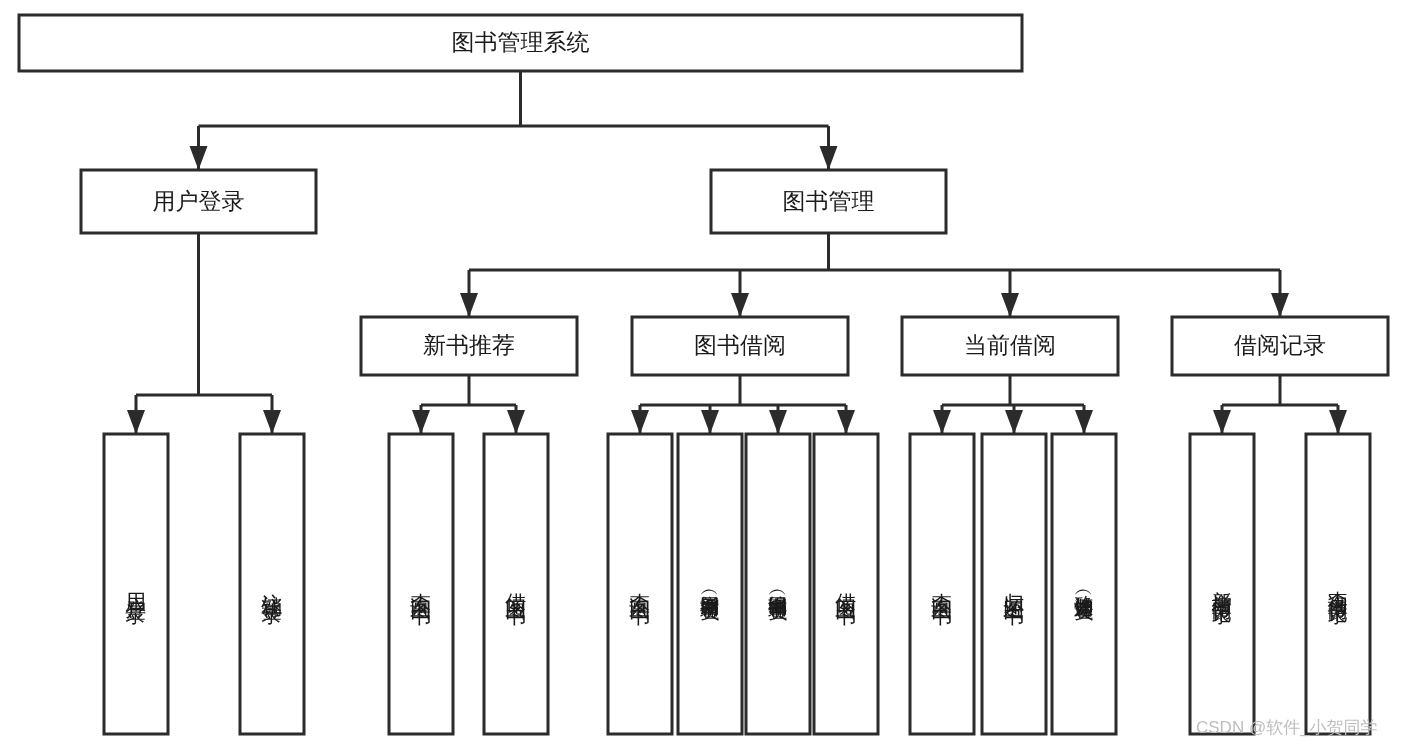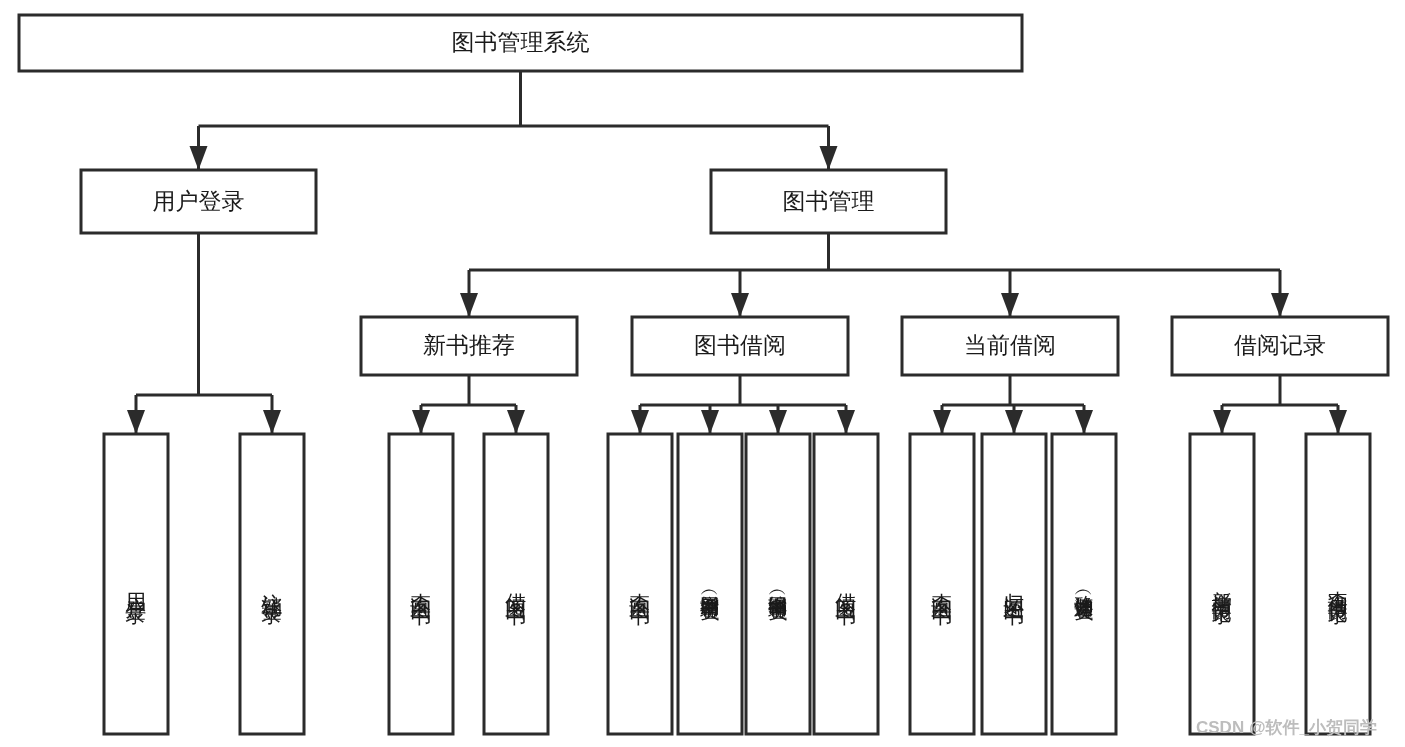--- a/index.html
+++ b/index.html
@@ -65,21 +65,20 @@
     user-select: none;
     pointer-events: none;
   }
   .watermark {
     position: absolute;
     font-family: "Liberation Sans", "DejaVu Sans", sans-serif;
     font-size: 17px;
     color: #bdbdbd;
     white-space: nowrap;
     user-select: none;
-    font-weight: bold;
   }
 </style>
 </head>
 <body>
 
 <div id="diagram-root">
 
   <svg id="flow-svg" viewBox="0 0 1405 747" xmlns="http://www.w3.org/2000/svg">
     <g id="connectors-layer">
         <line x1="520.5" y1="71" x2="520.5" y2="126" class="conn"></line>

